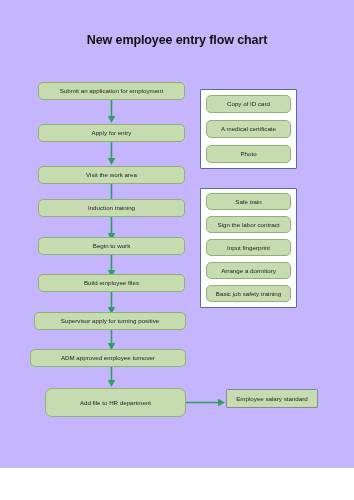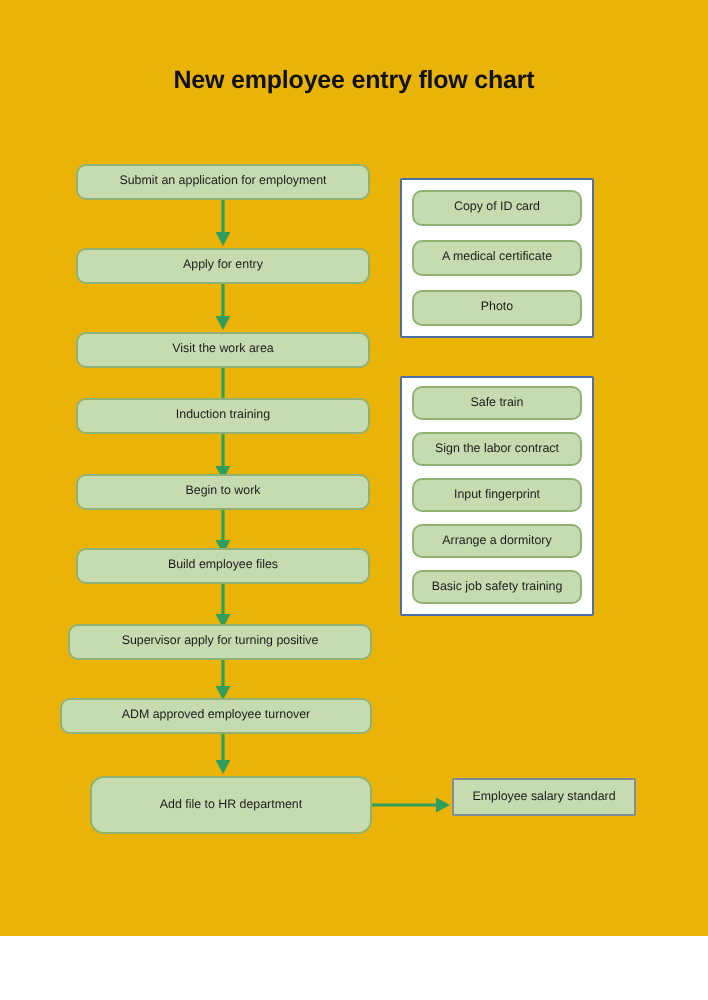--- a/index.html
+++ b/index.html
@@ -14,21 +14,21 @@
     overflow: hidden;
     font-family: "Liberation Sans", sans-serif;
     color: #1a1a1a;
   }
 
   #page {
     position: absolute;
     left: 0; top: 0;
     width: 354px;
     height: 468px;
-    background: #eab308;
+    background: #c4b5fd;
   }
 
   
   .title {
     position: absolute;
     left: 0;
     top: 33px;
     width: 354px;
     text-align: center;
     font-size: 12.5px;

